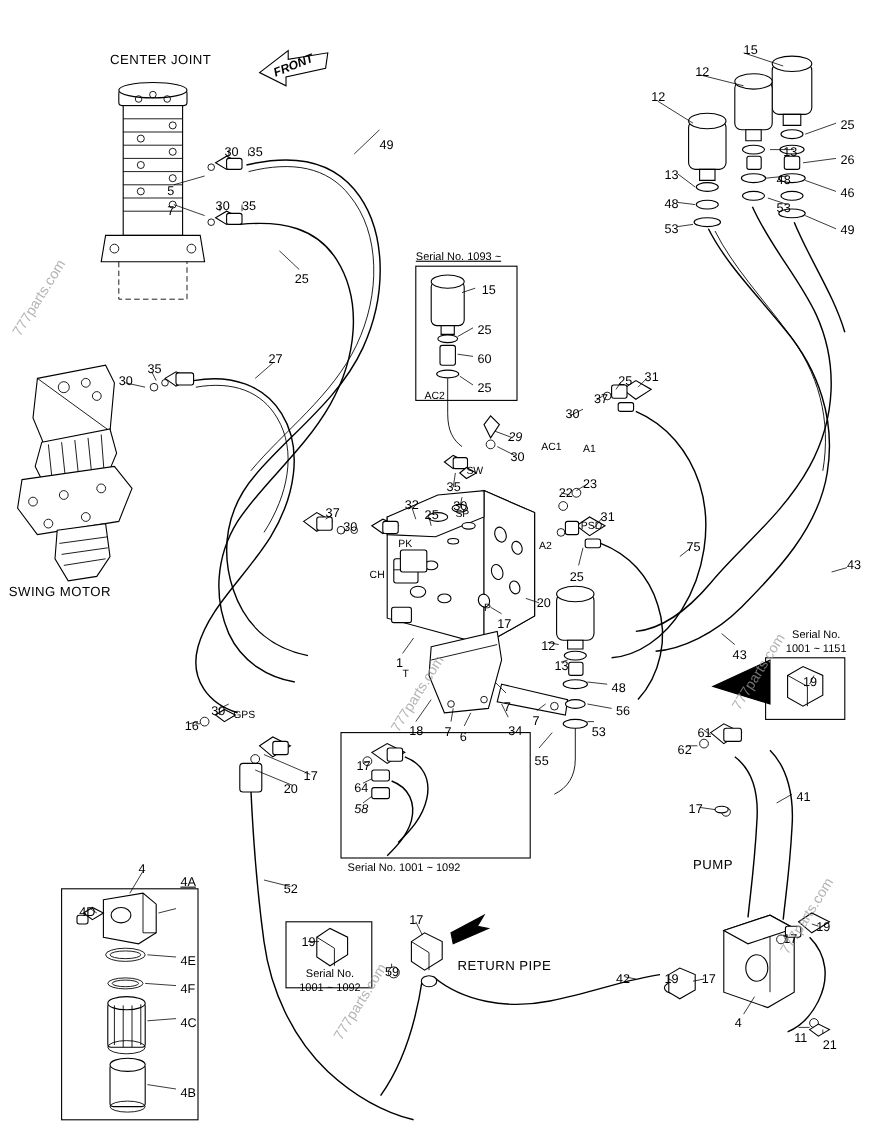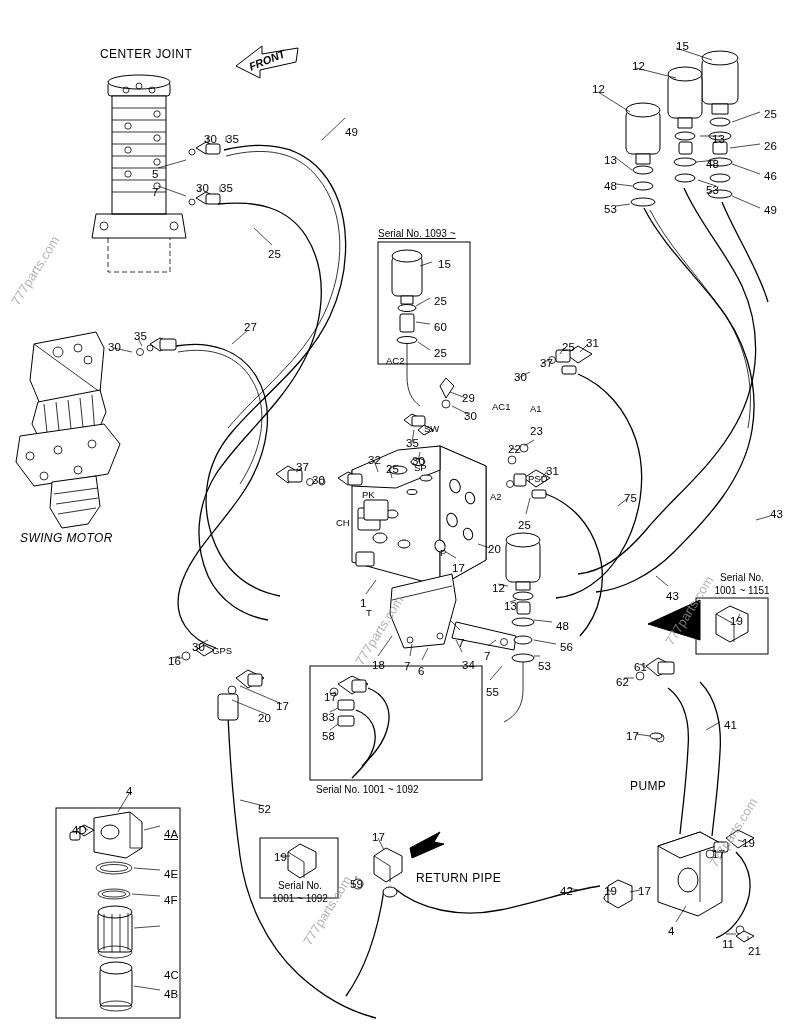--- a/index.html
+++ b/index.html
@@ -512,21 +512,21 @@
     <g class="lead">
       <line x1="198" y1="645" x2="208" y2="640"></line>
       <line x1="172" y1="658" x2="180" y2="656"></line>
       <line x1="770" y1="516" x2="756" y2="520"></line>
       <line x1="668" y1="586" x2="656" y2="576"></line>
       <line x1="628" y1="498" x2="618" y2="506"></line>
     </g>
   </svg>
 
   <div class="lbl big" style="left:100px; top:48px;">CENTER JOINT</div>
-  <div class="lbl big" style="left:20px; top:532px;font-style:italic;">SWING MOTOR</div>
+  <div class="lbl big" style="left:8px; top:532px;">SWING MOTOR</div>
   <div class="lbl big" style="left:630px; top:780px;">PUMP</div>
   <div class="lbl big" style="left:416px; top:872px;">RETURN PIPE</div>
   <div class="front-arrow" style="left:248px; top:54px; transform:rotate(-22deg);">FRONT</div>
 
   <div class="lbl serial" style="left:378px; top:228px;text-decoration:underline;">Serial No. 1093 ~</div>
   <div class="lbl serial" style="left:316px; top:784px;">Serial No. 1001 ~ 1092</div>
   <div class="lbl serial" style="left:696px; top:572px; width:92px;">Serial No.<br>1001 ~ 1151</div>
   <div class="lbl serial" style="left:258px; top:880px; width:84px;">Serial No.<br>1001 ~ 1092</div>
 
   <div class="lbl port" style="left:386px; top:356px;">AC2</div>
@@ -564,30 +564,30 @@
       <div class="lbl num" style="left: 196px; top: 182px;">30</div>
       <div class="lbl num" style="left: 220px; top: 182px;">35</div>
       <div class="lbl num" style="left: 268px; top: 248px;">25</div>
       <div class="lbl num" style="left: 438px; top: 258px;">15</div>
       <div class="lbl num" style="left: 434px; top: 295px;">25</div>
       <div class="lbl num" style="left: 434px; top: 321px;">60</div>
       <div class="lbl num" style="left: 434px; top: 347px;">25</div>
       <div class="lbl num" style="left: 244px; top: 321px;">27</div>
       <div class="lbl num" style="left: 134px; top: 330px;">35</div>
       <div class="lbl num" style="left: 108px; top: 341px;">30</div>
-      <div class="lbl num" style="left: 462px; top: 392px;">29</div>
+      <div class="lbl num" style="left: 462px; top: 392px; font-style: italic;">29</div>
       <div class="lbl num" style="left: 464px; top: 410px;">30</div>
       <div class="lbl num" style="left: 562px; top: 341px;">25</div>
       <div class="lbl num" style="left: 586px; top: 337px;">31</div>
       <div class="lbl num" style="left: 540px; top: 357px;">37</div>
       <div class="lbl num" style="left: 514px; top: 371px;">30</div>
       <div class="lbl num" style="left: 406px; top: 437px;">35</div>
       <div class="lbl num" style="left: 412px; top: 455px;">30</div>
       <div class="lbl num" style="left: 508px; top: 443px;">22</div>
-      <div class="lbl num" style="left: 530px; top: 425px;">23</div>
+      <div class="lbl num" style="left: 530px; top: 435px;">23</div>
       <div class="lbl num" style="left: 546px; top: 465px;">31</div>
       <div class="lbl num" style="left: 368px; top: 454px;">32</div>
       <div class="lbl num" style="left: 386px; top: 463px;">25</div>
       <div class="lbl num" style="left: 296px; top: 461px;">37</div>
       <div class="lbl num" style="left: 312px; top: 474px;">30</div>
       <div class="lbl num" style="left: 518px; top: 519px;">25</div>
       <div class="lbl num" style="left: 624px; top: 492px;">75</div>
       <div class="lbl num" style="left: 770px; top: 508px;">43</div>
       <div class="lbl num" style="left: 666px; top: 590px;">43</div>
       <div class="lbl num" style="left: 488px; top: 543px;">20</div>
@@ -601,36 +601,36 @@
       <div class="lbl num" style="left: 192px; top: 641px;">30</div>
       <div class="lbl num" style="left: 168px; top: 655px;">16</div>
       <div class="lbl num" style="left: 372px; top: 659px;">18</div>
       <div class="lbl num" style="left: 404px; top: 660px;">7</div>
       <div class="lbl num" style="left: 418px; top: 665px;">6</div>
       <div class="lbl num" style="left: 462px; top: 659px;">34</div>
       <div class="lbl num" style="left: 458px; top: 637px;">7</div>
       <div class="lbl num" style="left: 484px; top: 650px;">7</div>
       <div class="lbl num" style="left: 486px; top: 686px;">55</div>
       <div class="lbl num" style="left: 324px; top: 691px;">17</div>
-      <div class="lbl num" style="left: 322px; top: 711px;">83</div>
-      <div class="lbl num" style="left: 322px; top: 730px;">58</div>
+      <div class="lbl num" style="left: 322px; top: 711px;">64</div>
+      <div class="lbl num" style="left: 322px; top: 730px; font-style: italic;">58</div>
       <div class="lbl num" style="left: 276px; top: 700px;">17</div>
       <div class="lbl num" style="left: 258px; top: 712px;">20</div>
       <div class="lbl num" style="left: 730px; top: 615px;">19</div>
       <div class="lbl num" style="left: 634px; top: 661px;">61</div>
       <div class="lbl num" style="left: 616px; top: 676px;">62</div>
       <div class="lbl num" style="left: 724px; top: 719px;">41</div>
       <div class="lbl num" style="left: 626px; top: 730px;">17</div>
       <div class="lbl num" style="left: 258px; top: 803px;">52</div>
       <div class="lbl num" style="left: 126px; top: 785px;">4</div>
       <div class="lbl num" style="left: 72px; top: 824px;">4D</div>
-      <div class="lbl num" style="left: 164px; top: 828px; text-decoration: underline;">4A</div>
+      <div class="lbl num" style="left: 164px; top: 796px; text-decoration: underline;">4A</div>
       <div class="lbl num" style="left: 164px; top: 868px;">4E</div>
       <div class="lbl num" style="left: 164px; top: 894px;">4F</div>
-      <div class="lbl num" style="left: 164px; top: 925px; margin-top: 44px;">4C</div>
+      <div class="lbl num" style="left: 164px; top: 925px;">4C</div>
       <div class="lbl num" style="left: 164px; top: 988px;">4B</div>
       <div class="lbl num" style="left: 274px; top: 851px;">19</div>
       <div class="lbl num" style="left: 372px; top: 831px;">17</div>
       <div class="lbl num" style="left: 350px; top: 878px;">59</div>
       <div class="lbl num" style="left: 560px; top: 885px;">42</div>
       <div class="lbl num" style="left: 604px; top: 885px;">19</div>
       <div class="lbl num" style="left: 638px; top: 885px;">17</div>
       <div class="lbl num" style="left: 742px; top: 837px;">19</div>
       <div class="lbl num" style="left: 712px; top: 848px;">17</div>
       <div class="lbl num" style="left: 668px; top: 925px;">4</div>

